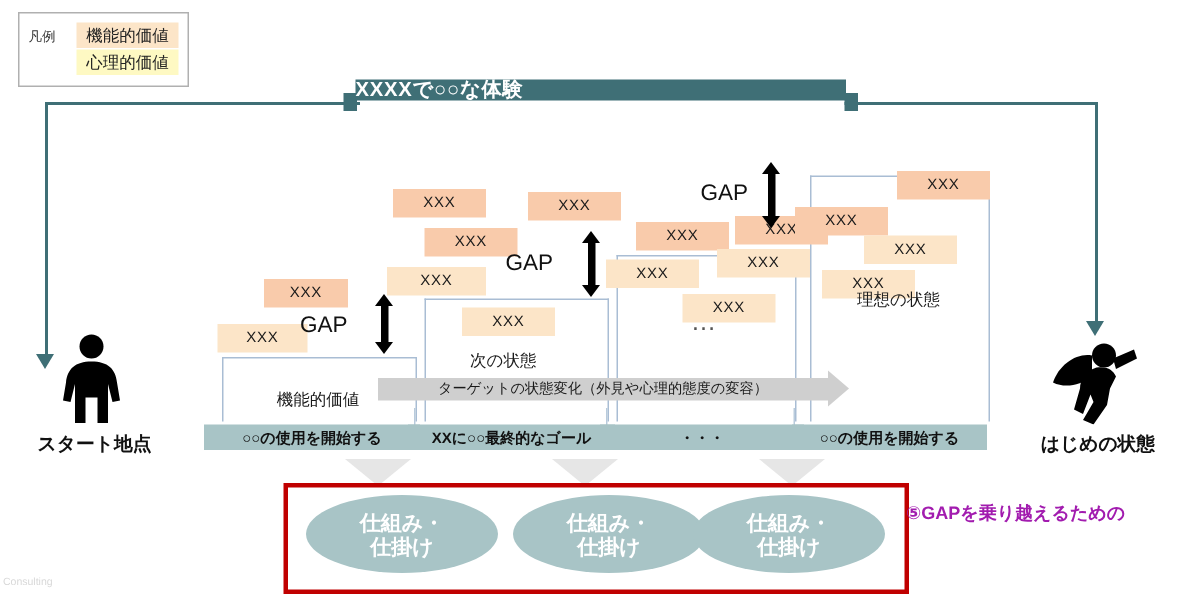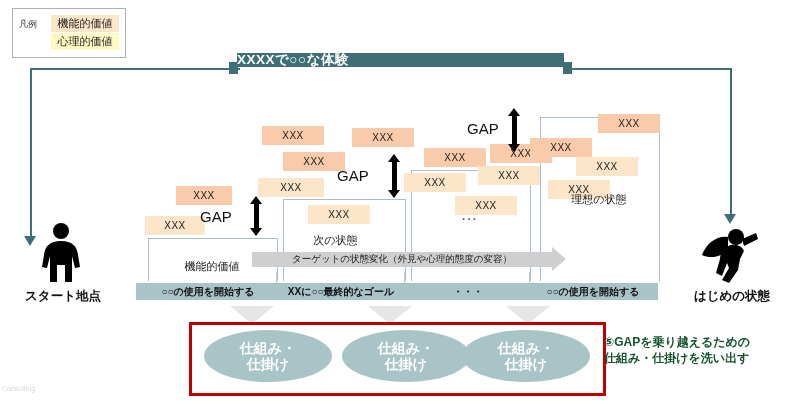--- a/index.html
+++ b/index.html
@@ -70,21 +70,21 @@
                  border-bottom:8px solid #000;top:0;}
   .gap-arrow .dn{position:absolute;left:0;width:0;height:0;
                  border-left:6.5px solid transparent;border-right:6.5px solid transparent;
                  border-top:8px solid #000;bottom:0;}
 
   
   #redbox{left:189px;top:322px;width:411px;height:68px;border:3px solid #c00000;background:#fff;}
   .ellipse{position:absolute;top:330px;width:128px;height:52px;border-radius:50%;
            background:#a8c4c6;display:flex;flex-direction:column;align-items:center;
            justify-content:center;color:#fff;font-size:14px;font-weight:bold;line-height:1.15;}
-  #note{left:604px;top:334px;width:196px;color:#14532d;font-size:12px;font-weight:bold;line-height:1.35;}
+  #note{left:604px;top:334px;width:196px;color:#a21caf;font-size:12px;font-weight:bold;line-height:1.35;}
   .ell-arrow{position:absolute;top:306px;width:0;height:0;border-left:22px solid transparent;
              border-right:22px solid transparent;border-top:18px solid #e6e6e6;}
   #watermark{left:2px;top:385px;font-size:7px;color:#d8d8d8;}
 </style>
 </head>
 <body>
 
 <div class="abs" id="legend">
   <div class="lg-title">凡例</div>
   <div class="lg-sw lg-func">機能的価値</div>
@@ -198,16 +198,15 @@
   <span>仕組み・</span>
   <span>仕掛け</span>
 </div>
 <div class="ellipse" style="left:462px;">
   <span>仕組み・</span>
   <span>仕掛け</span>
 </div>
 
 <div class="abs" id="note">
   <div>⑤GAPを乗り越えるための</div>
-  <div>仕組み・仕掛けを洗い出す</div>
 </div>
 
 <div class="abs" id="watermark">Consulting</div>
 
 </body></html>

